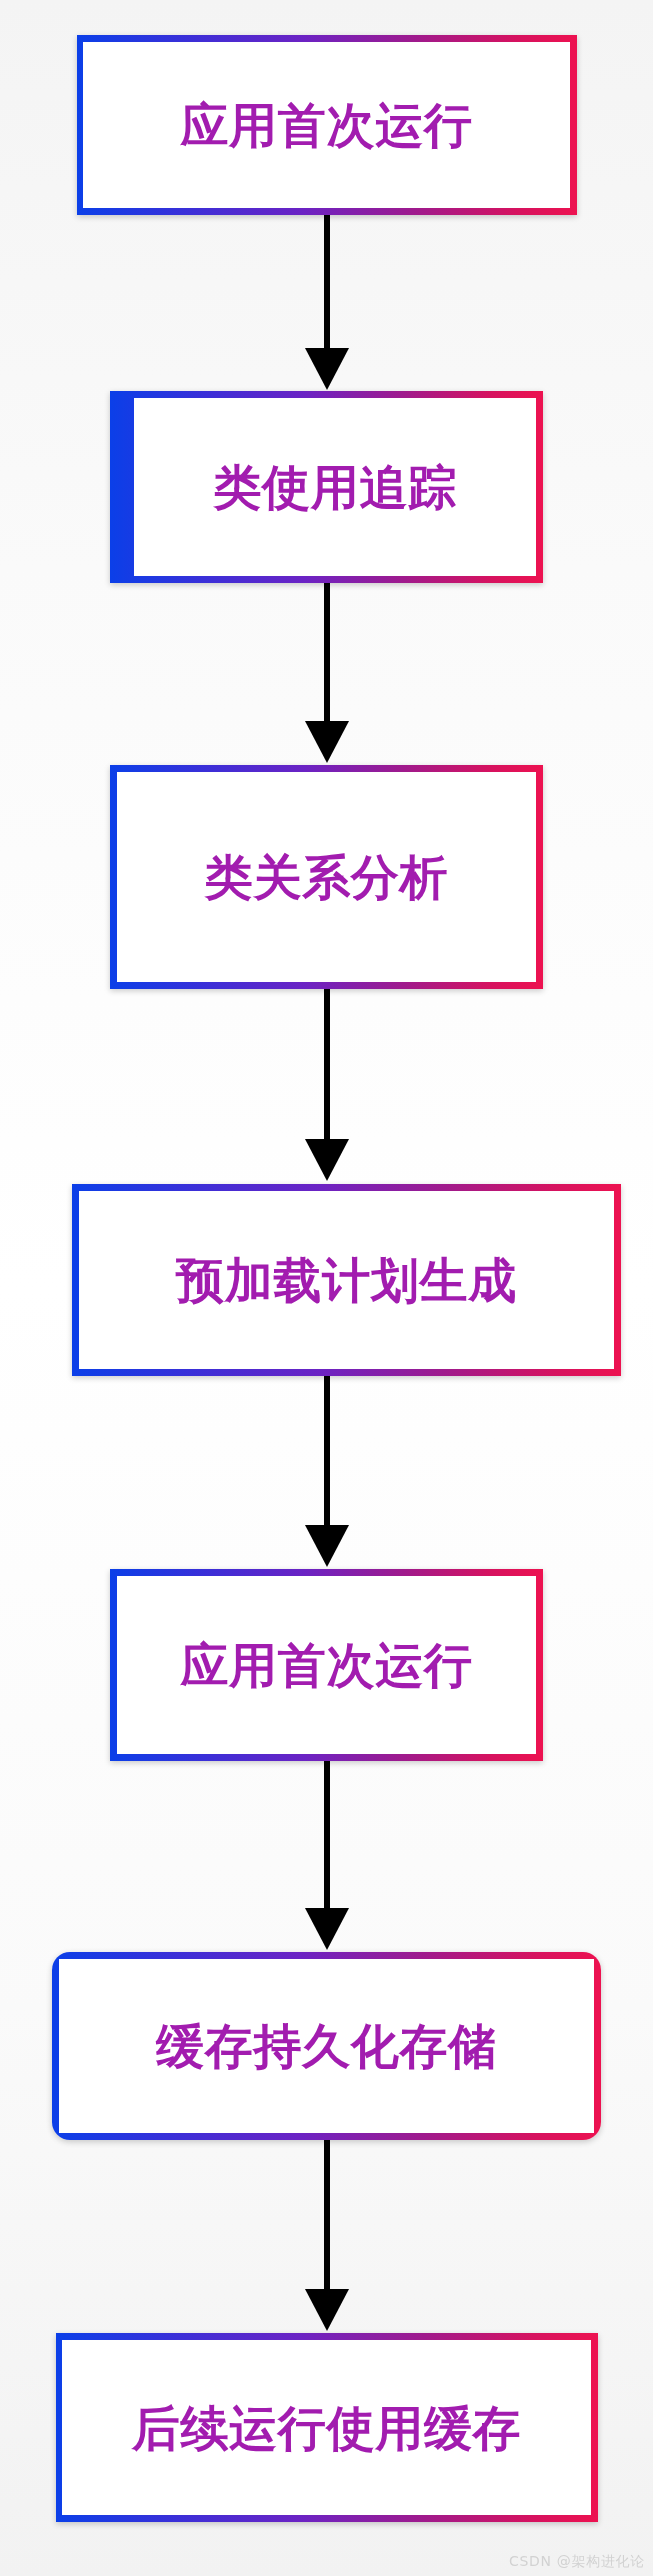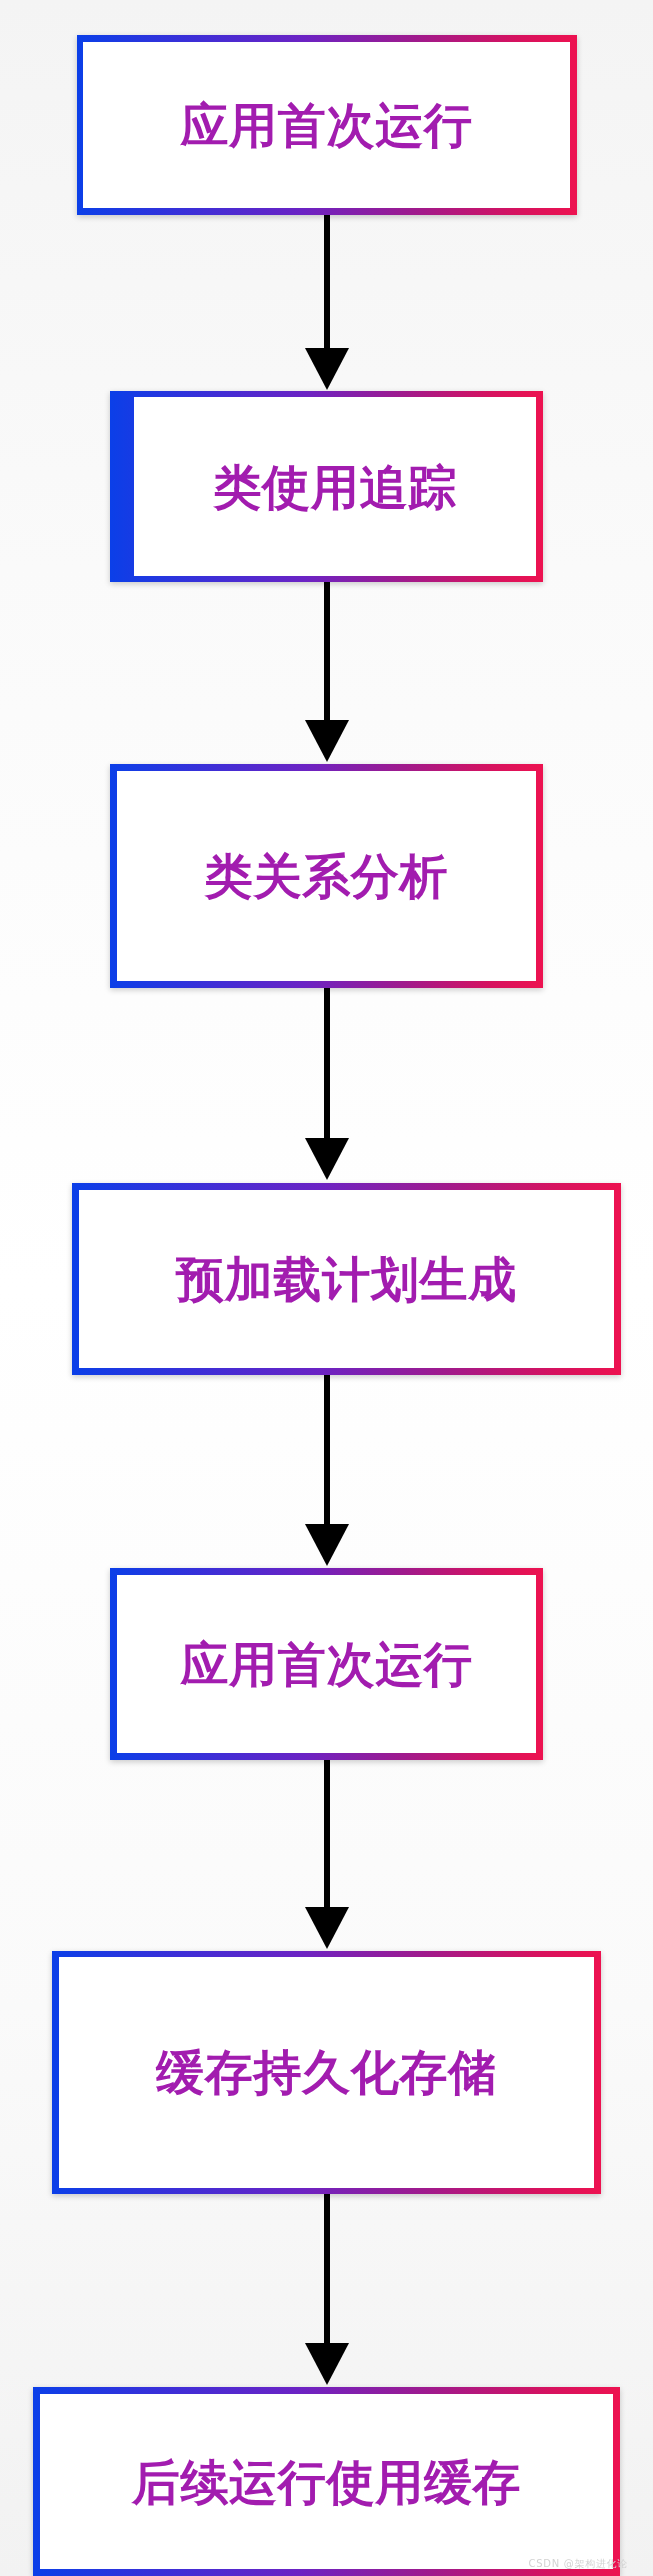--- a/index.html
+++ b/index.html
@@ -49,22 +49,22 @@
     white-space: nowrap;
     font-weight: 700;
   }
 
   
   .n1 { width: 500px; height: 180px; margin-top: 35px; }
   .n2 { width: 433px; height: 192px; padding-left: 24px; }
   .n3 { width: 433px; height: 224px; }
   .n4 { width: 549px; height: 192px; margin-left: 40px; }
   .n5 { width: 433px; height: 192px; }
-  .n6 { width: 549px; height: 244px; }
-  .n7 { width: 587px; height: 189px; text-align: center; }
+  .n6 { width: 549px; height: 188px; border-radius: 18px; }
+  .n7 { width: 542px; height: 189px; text-align: center; }
 
   
   .arrow {
     position: relative;
     width: 44px;
     height: 174px;
     flex: none;
   }
   .arrow .shaft {
     position: absolute;
@@ -96,24 +96,24 @@
   .a4 { height: 193px; }
   .a4 .shaft { height: 150px; } .a4 .head { top: 149px; }
   .a5 { height: 191px; }
   .a5 .shaft { height: 148px; } .a5 .head { top: 147px; }
   .a6 { height: 193px; }
   .a6 .shaft { height: 150px; } .a6 .head { top: 149px; }
 
   
   .watermark {
     position: absolute;
-    right: 25px;
+    right: 8px;
     bottom: 5.4px;
     color: #d2d2d2;
-    font-size: 10px;
+    font-size: 14px;
     letter-spacing: 0.7px;
     white-space: nowrap;
     user-select: none;
   }
 </style>
 </head>
 <body>
 
 <div class="flow">
 

